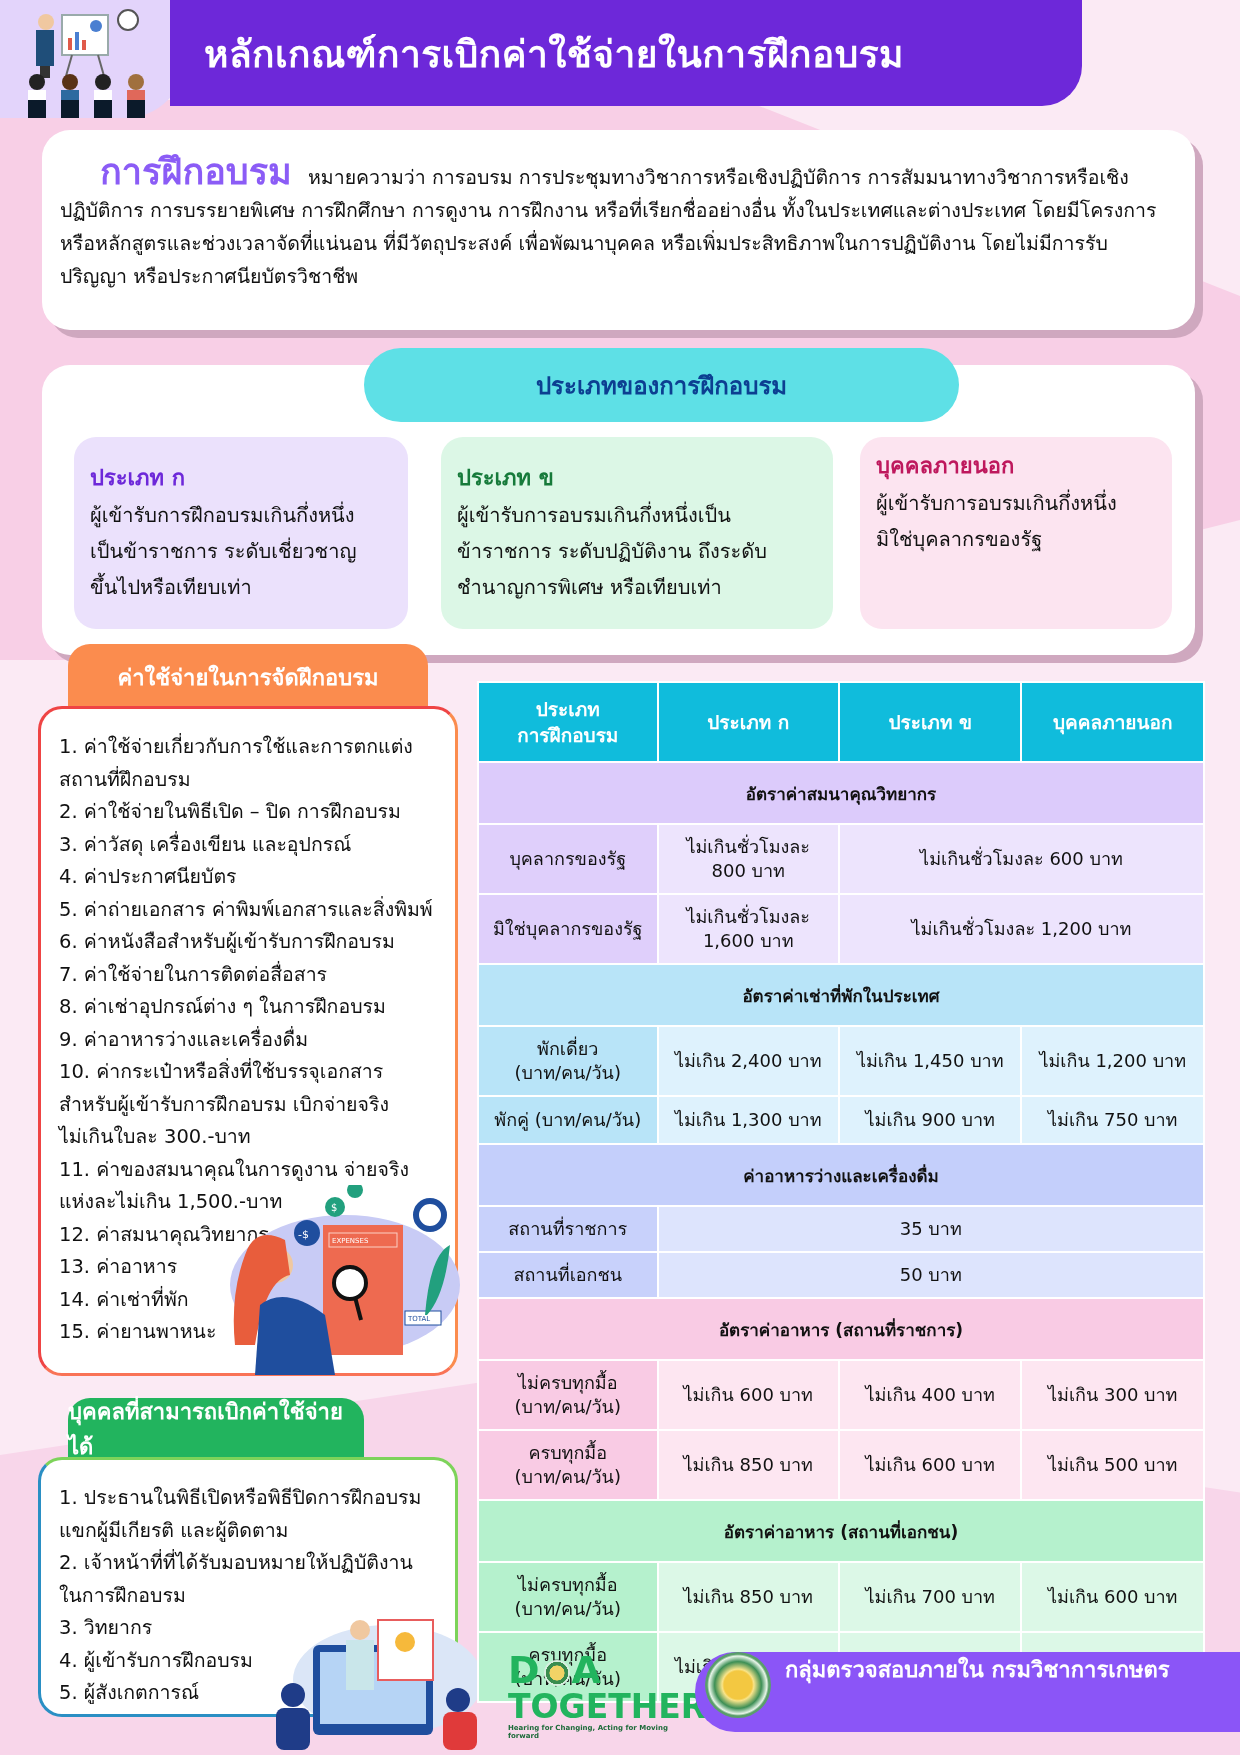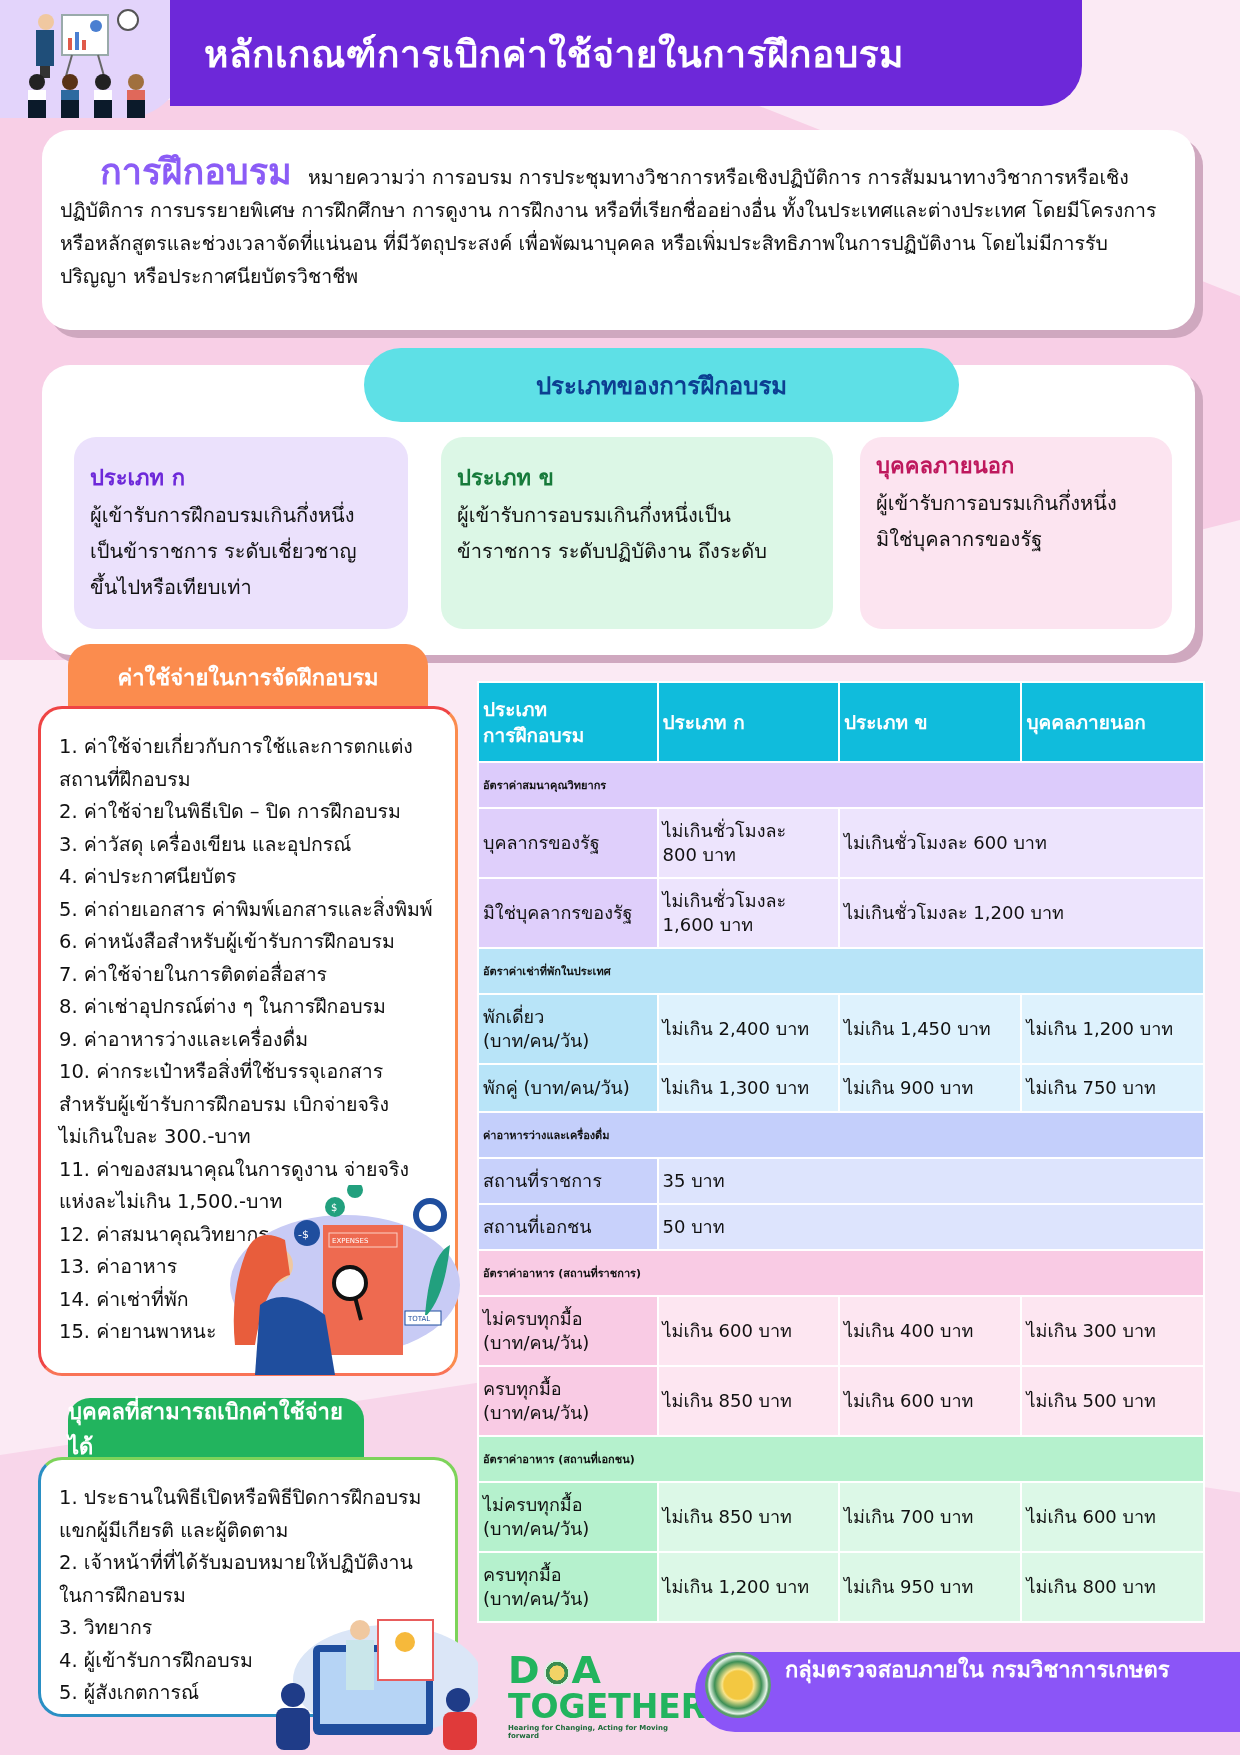--- a/index.html
+++ b/index.html
@@ -71,25 +71,25 @@
     font-size: 19.5px; line-height: 32.5px;
   }
   .exp-box { left: 38px; top: 706px; width: 420px; height: 670px; border: 3px solid #ef4444; border-right-color: #fb8c4e; border-bottom-color: #f97356; }
   .elig-tab { left: 68px; top: 1398px; width: 296px; height: 62px; background: #22b45e; }
   .elig-box { left: 38px; top: 1457px; width: 420px; height: 260px; border: 3px solid #2a8fc4; border-right-color: #7dd35a; border-top-color: #7dd35a; border-left-color:#2a8fc4; }
   .list-item { white-space: pre-line; }
 
   
   .rate-table {
     position: absolute; left: 477px; top: 681px; width: 728px;
-    border-collapse: collapse; font-size: 18px; text-align: left;
+    border-collapse: collapse; font-size: 18px; text-align: center;
   }
   .rate-table td, .rate-table th { border: 2px solid #fff; padding: 0 4px; }
   .rate-table th { background: #10bcdc; color: #fff; font-weight: bold; font-size: 19px; height: 80px; }
-  .rate-table .sec td { font-weight: bold; font-size: 11px; height: 46px; }
+  .rate-table .sec td { font-weight: bold; font-size: 17px; height: 62px; }
   .rate-table .row td { height: 70px; line-height: 24px; }
   .rate-table .row.short td { height: 48px; }
   .rate-table .row.mid td { height: 46px; }
   .sec-purple td { background: #dccbfb; }
   .lbl-purple { background: #dfcffb; }
   .val-purple { background: #ede4fd; }
   .sec-blue td { background: #b8e4f8; }
   .lbl-blue { background: #b8e4f8; }
   .val-blue { background: #def2fd; }
   .sec-indigo td { background: #c4cffb; }
@@ -178,20 +178,21 @@
   <div class="type-box tb-a">
     <div class="t-title">ประเภท ก</div>
     <div>ผู้เข้ารับการฝึกอบรมเกินกึ่งหนึ่ง</div>
     <div>เป็นข้าราชการ ระดับเชี่ยวชาญ</div>
     <div>ขึ้นไปหรือเทียบเท่า</div>
   </div>
   <div class="type-box tb-b">
     <div class="t-title">ประเภท ข</div>
     <div>ผู้เข้ารับการอบรมเกินกึ่งหนึ่งเป็น</div>
     <div>ข้าราชการ ระดับปฏิบัติงาน ถึงระดับ</div>
+    <div>ชำนาญการพิเศษ หรือเทียบเท่า</div>
   </div>
   <div class="type-box tb-c">
     <div class="t-title">บุคคลภายนอก</div>
     <div>ผู้เข้ารับการอบรมเกินกึ่งหนึ่ง</div>
     <div>มิใช่บุคลากรของรัฐ</div>
   </div>
 </div>
 
 <div class="section-tab exp-tab">ค่าใช้จ่ายในการจัดฝึกอบรม</div>
 <div class="list-box exp-box">

